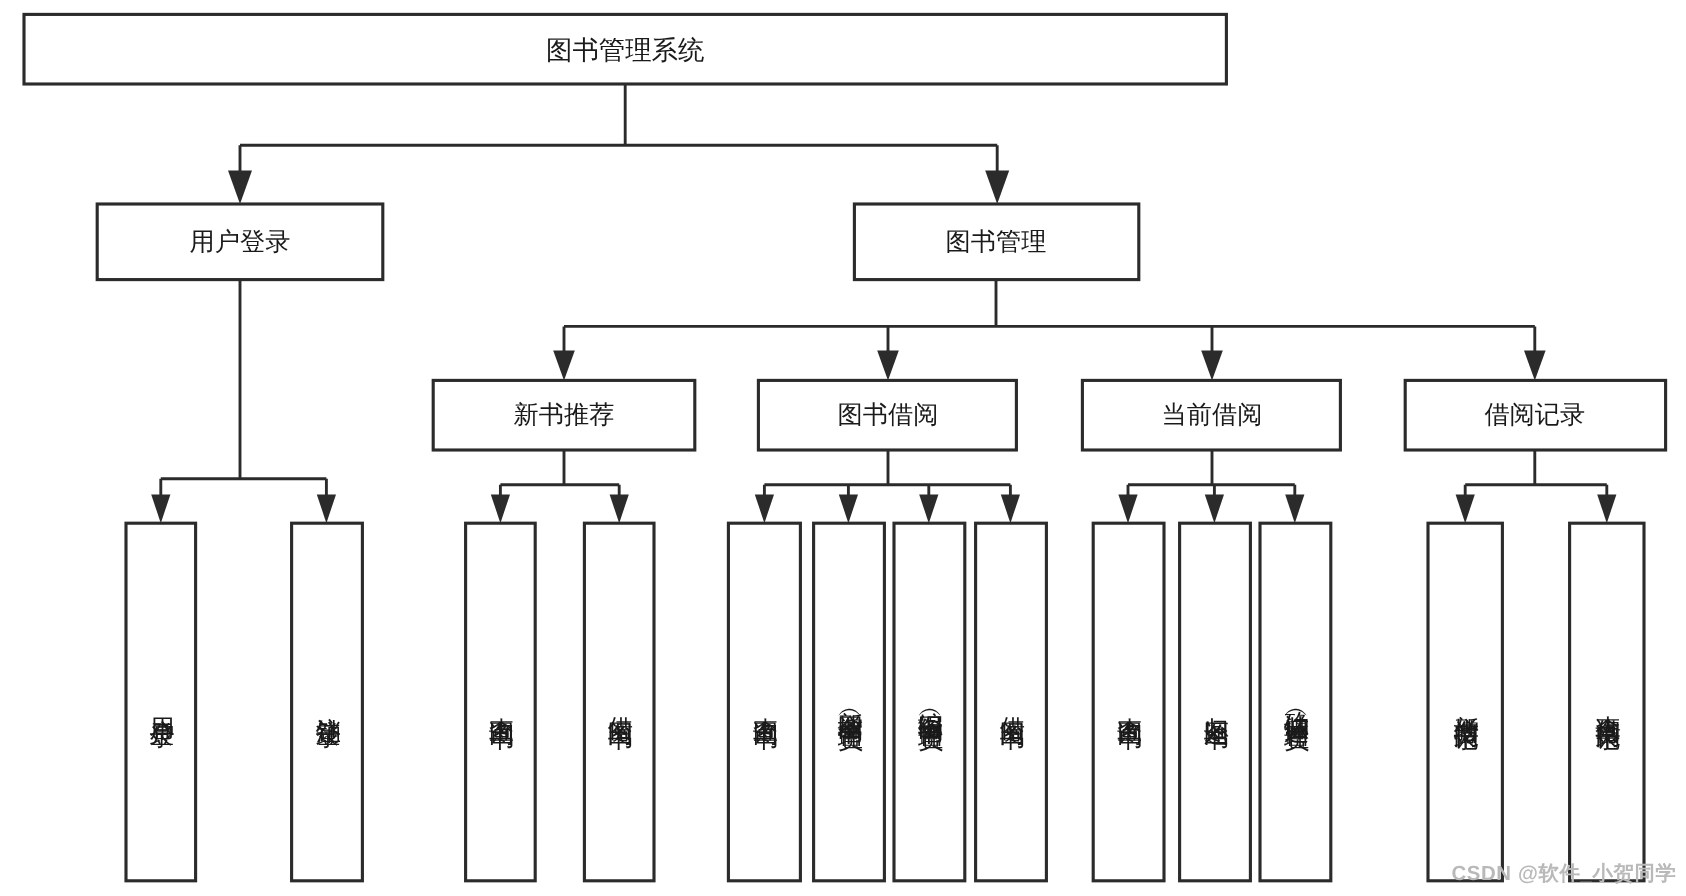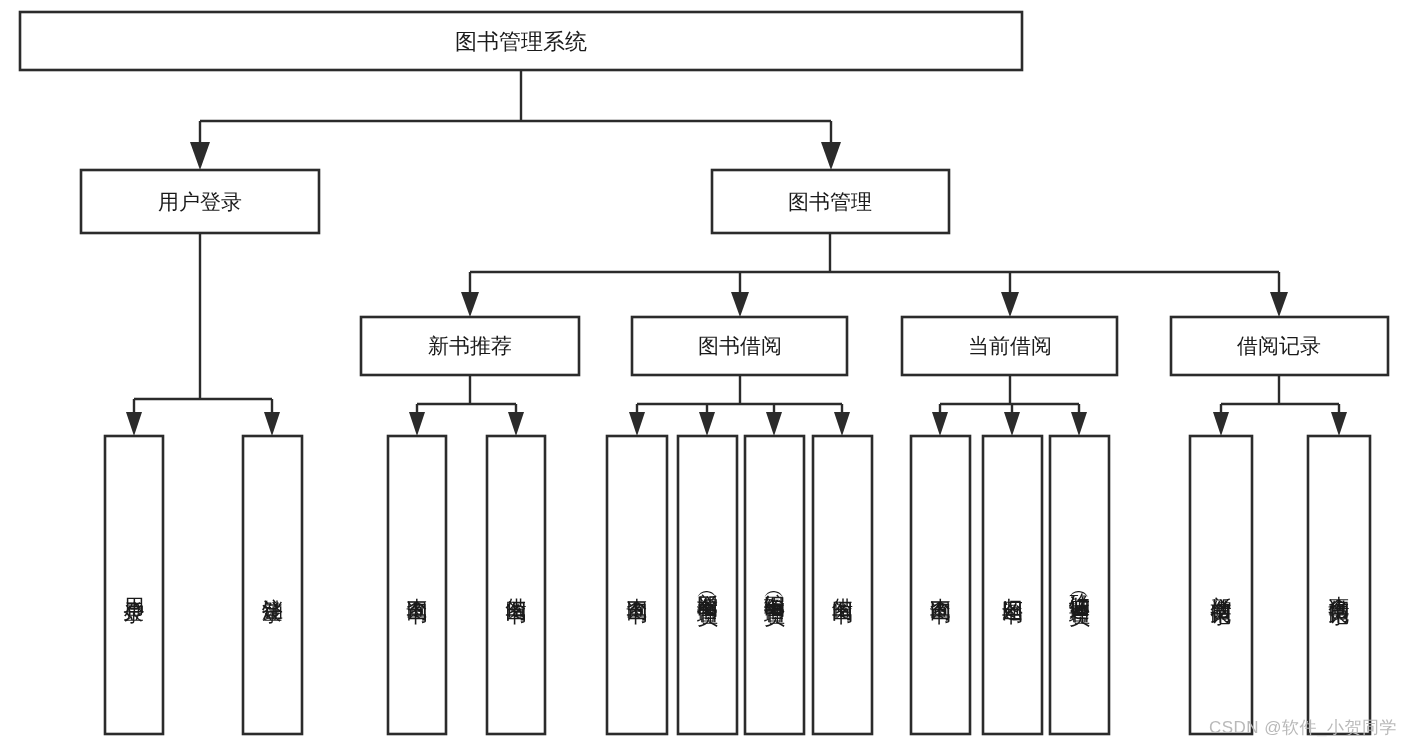--- a/index.html
+++ b/index.html
@@ -75,20 +75,21 @@
   }
   .watermark {
     position: absolute;
     right: 8px;
     bottom: 8px;
     font-family: "Liberation Sans", sans-serif;
     font-size: 17px;
     color: #b9b9b9;
     white-space: nowrap;
     letter-spacing: 0.5px;
+    font-weight: bold;
   }
 </style>
 </head>
 <body>
 
 <div id="diagram-root">
 
   <svg class="diagram-svg" viewBox="0 0 1405 747">
 
     <g>

